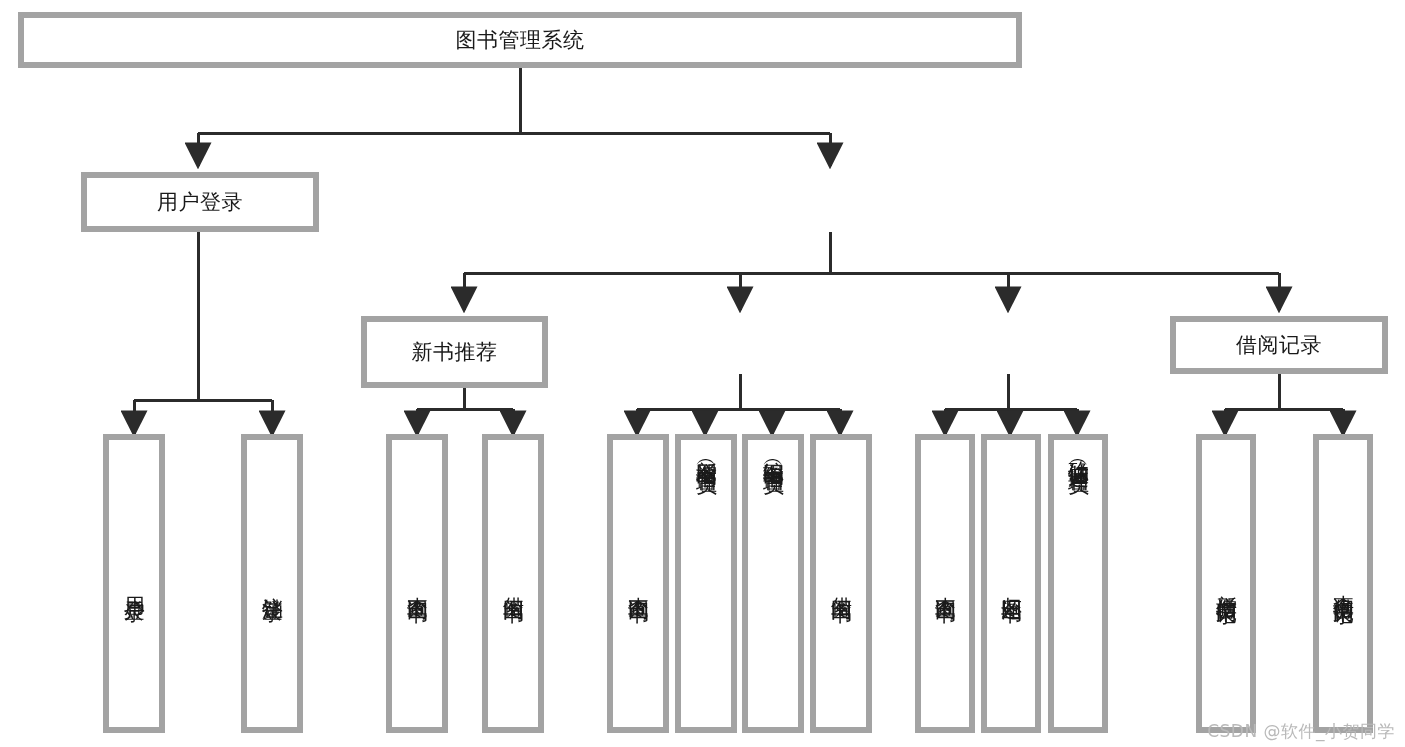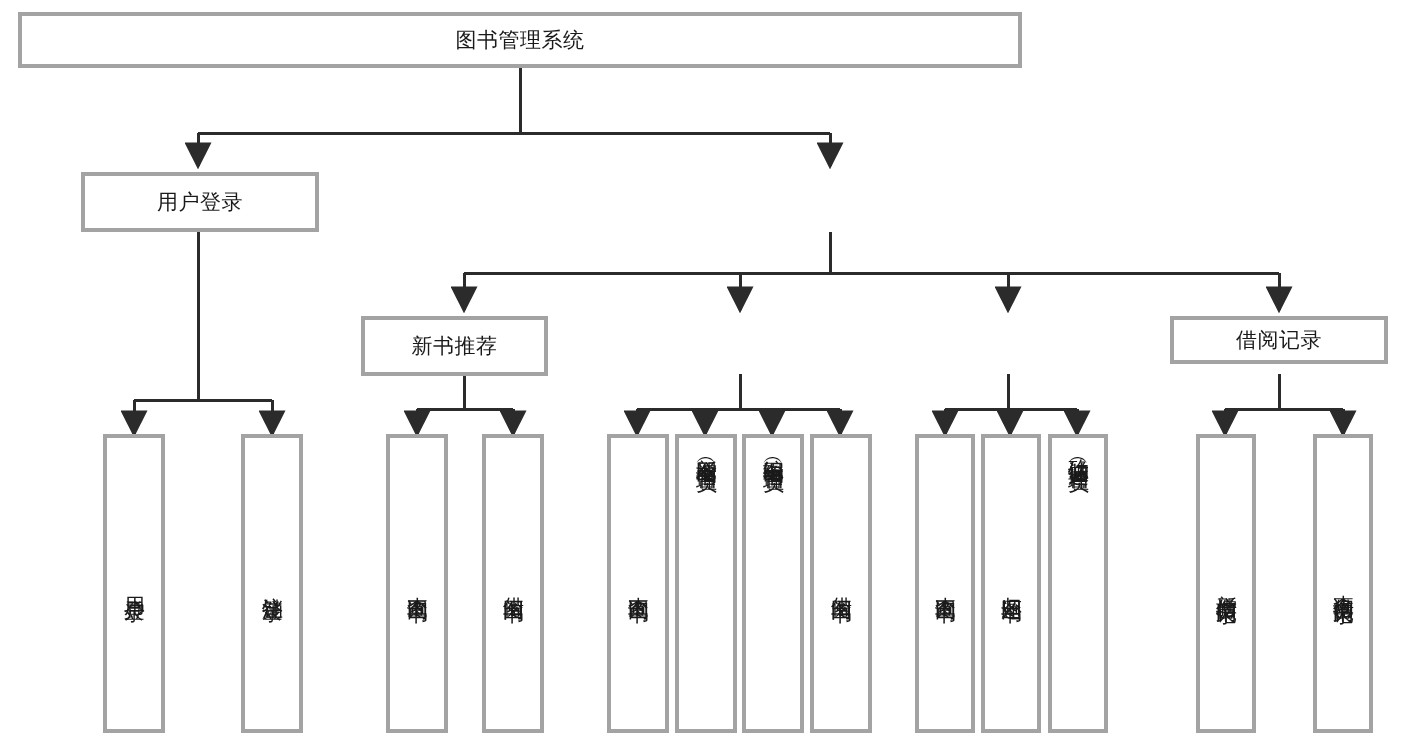--- a/index.html
+++ b/index.html
@@ -20,21 +20,21 @@
   #diagram-svg {
     position: absolute;
     left: 0;
     top: 0;
     width: 1405px;
     height: 747px;
   }
   .node-box {
     position: absolute;
     box-sizing: border-box;
-    border: 4px solid #a3a3a3;
+    border: 6px solid #a3a3a3;
     background: #ffffff;
     display: flex;
     align-items: center;
     justify-content: center;
     color: #1a1a1a;
   }
   .node-label {
     font-size: 21px;
     line-height: 1.15;
     letter-spacing: 0.5px;
@@ -129,24 +129,24 @@
   </svg>
 
   <div class="node-box" style="left:18px; top:12px; width:1004px; height:56px;">
     <span class="node-label">图书管理系统</span>
   </div>
 
   <div class="node-box" style="left:81px; top:172px; width:238px; height:60px;">
     <span class="node-label">用户登录</span>
   </div>
 
-  <div class="node-box" style="left:361px; top:316px; width:187px; height:60px;">
+  <div class="node-box" style="left:361px; top:316px; width:187px; height:72px;">
     <span class="node-label">新书推荐</span>
   </div>
-  <div class="node-box" style="left:1170px; top:316px; width:218px; height:48px;">
+  <div class="node-box" style="left:1170px; top:316px; width:218px; height:58px;">
     <span class="node-label">借阅记录</span>
   </div>
 
   <div class="node-box vertical mid" style="left:103px; top:434px; width:62px; height:299px;">
     <span class="node-label">用户登录</span>
   </div>
   <div class="node-box vertical mid" style="left:241px; top:434px; width:62px; height:299px;">
     <span class="node-label">注销登录</span>
   </div>
 
@@ -180,14 +180,15 @@
     <span class="node-label">确认归还（管理员）</span>
   </div>
 
   <div class="node-box vertical mid" style="left:1196px; top:434px; width:60px; height:299px;">
     <span class="node-label">新增借阅记录</span>
   </div>
   <div class="node-box vertical mid" style="left:1313px; top:434px; width:60px; height:299px;">
     <span class="node-label">查询借阅记录</span>
   </div>
 
+  <div id="watermark">CSDN @软件_小贺同学</div>
 
 </div>
 
 </body></html>

